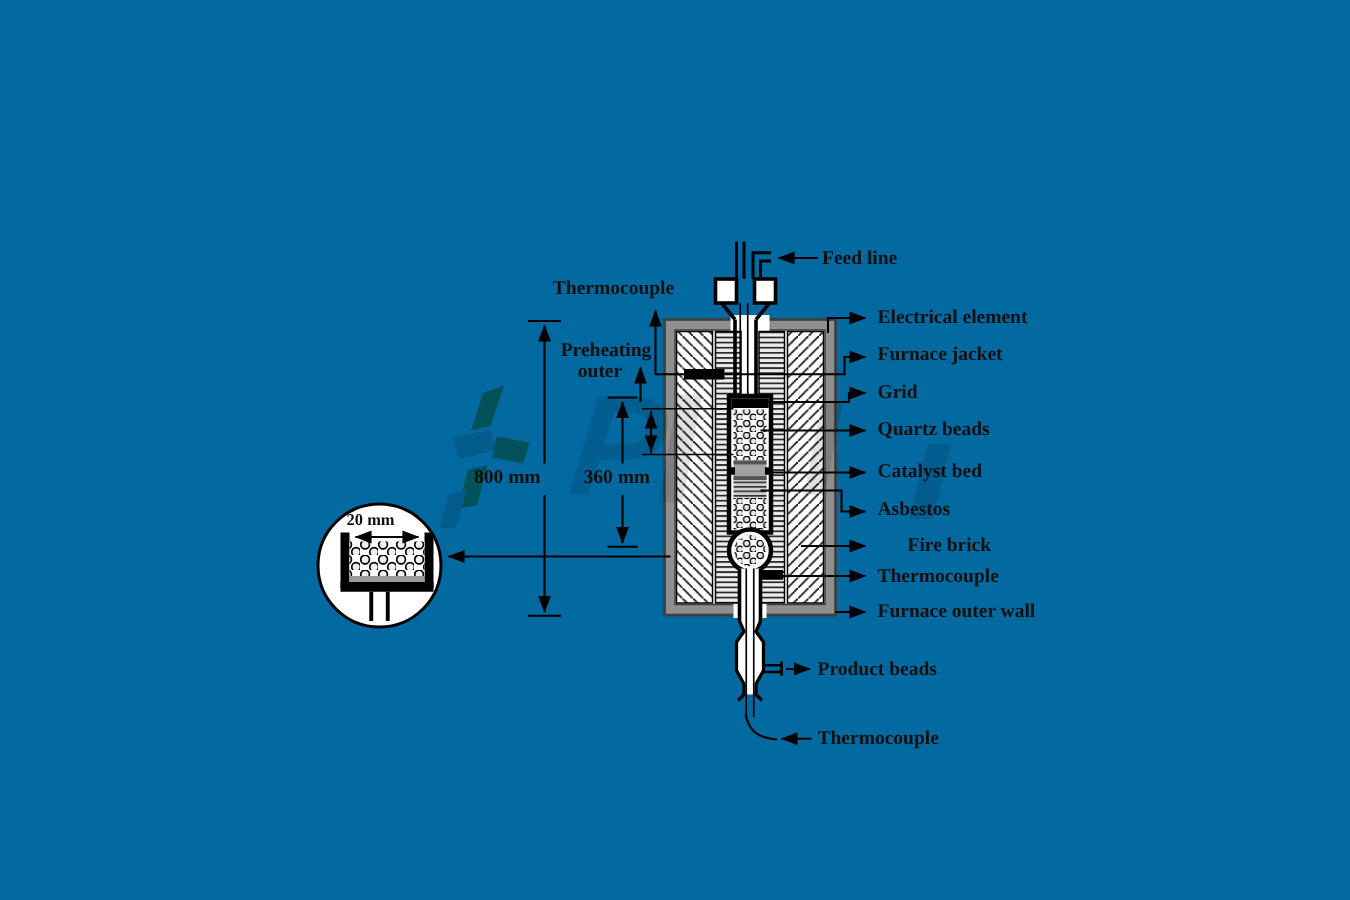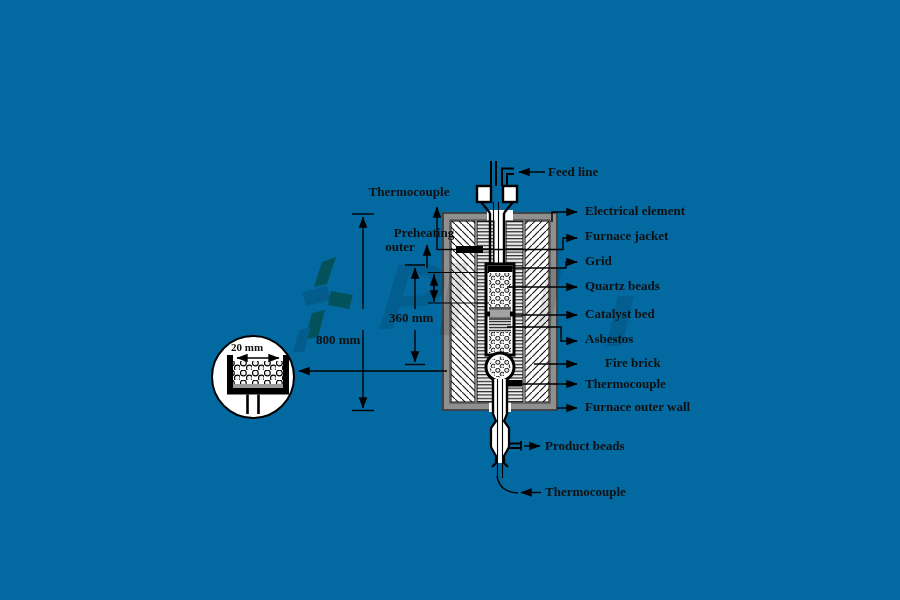--- a/index.html
+++ b/index.html
@@ -165,24 +165,24 @@
   <div class="lbl" style="left:585px;top:229px;">Furnace jacket</div>
   <div class="lbl" style="left:585px;top:254px;">Grid</div>
   <div class="lbl" style="left:585px;top:279px;">Quartz beads</div>
   <div class="lbl" style="left:585px;top:307px;">Catalyst bed</div>
   <div class="lbl" style="left:585px;top:332px;">Asbestos</div>
   <div class="lbl" style="left:585px;top:356px;margin-left:20px;">Fire brick</div>
   <div class="lbl" style="left:585px;top:377px;">Thermocouple</div>
   <div class="lbl" style="left:585px;top:400px;">Furnace outer wall</div>
 
   <div class="lbl center" style="left:363px;top:185px;width:92px;">Thermocouple</div>
-  <div class="lbl center" style="left:366px;top:226px;width:76px;margin-left:20px;">Preheating</div>
+  <div class="lbl center" style="left:366px;top:226px;width:76px;">Preheating</div>
   <div class="lbl center" style="left:378px;top:240px;width:44px;">outer</div>
 
-  <div class="lbl dim" style="left:316px;top:311px;margin-top:22px;">800 mm</div>
+  <div class="lbl dim" style="left:316px;top:311px;">800 mm</div>
   <div class="lbl dim" style="left:389px;top:311px;">360 mm</div>
   <div class="lbl small" style="left:231px;top:341px;">20 mm</div>
 
   <div class="lbl" style="left:545px;top:439px;">Product beads</div>
   <div class="lbl" style="left:545px;top:485px;">Thermocouple</div>
 
   <div class="wm">
     <svg width="900" height="600" viewBox="0 0 900 600">
       <g>
         <polygon points="322,262 336,257 327,284 314,287" fill="#F28A1E"></polygon>

